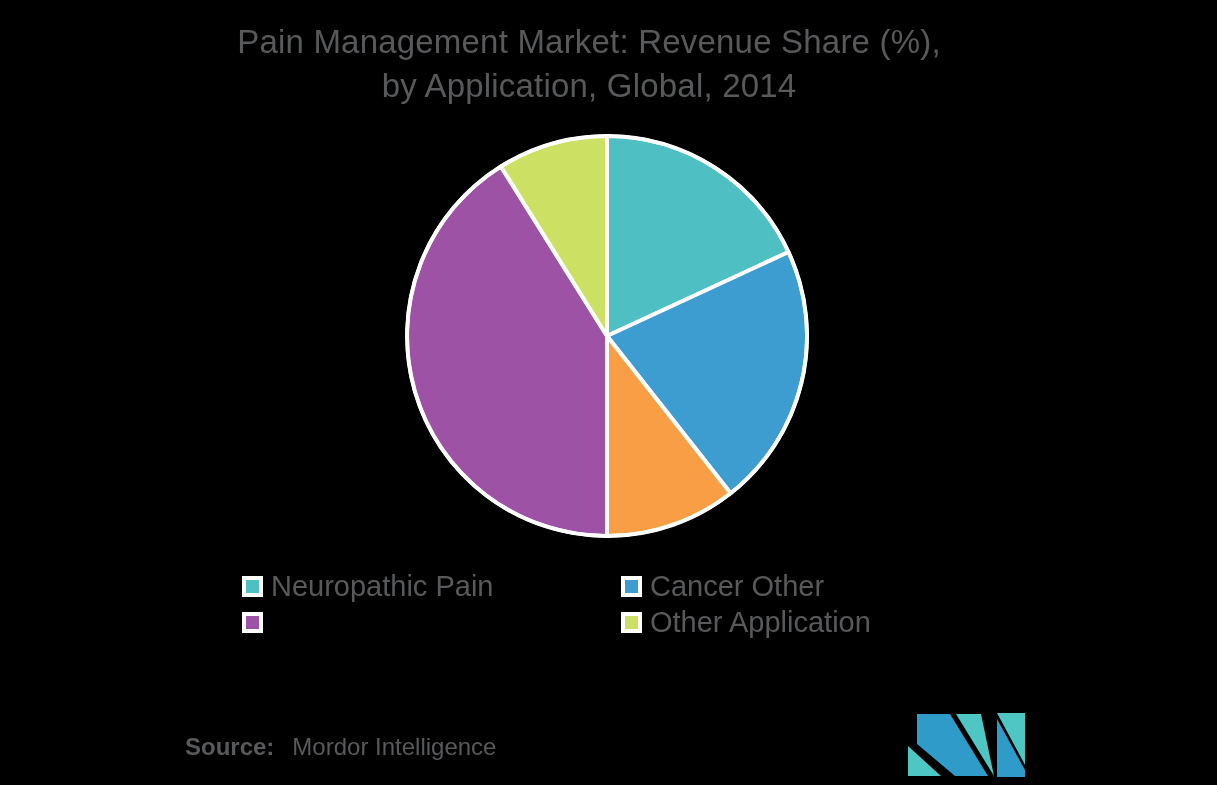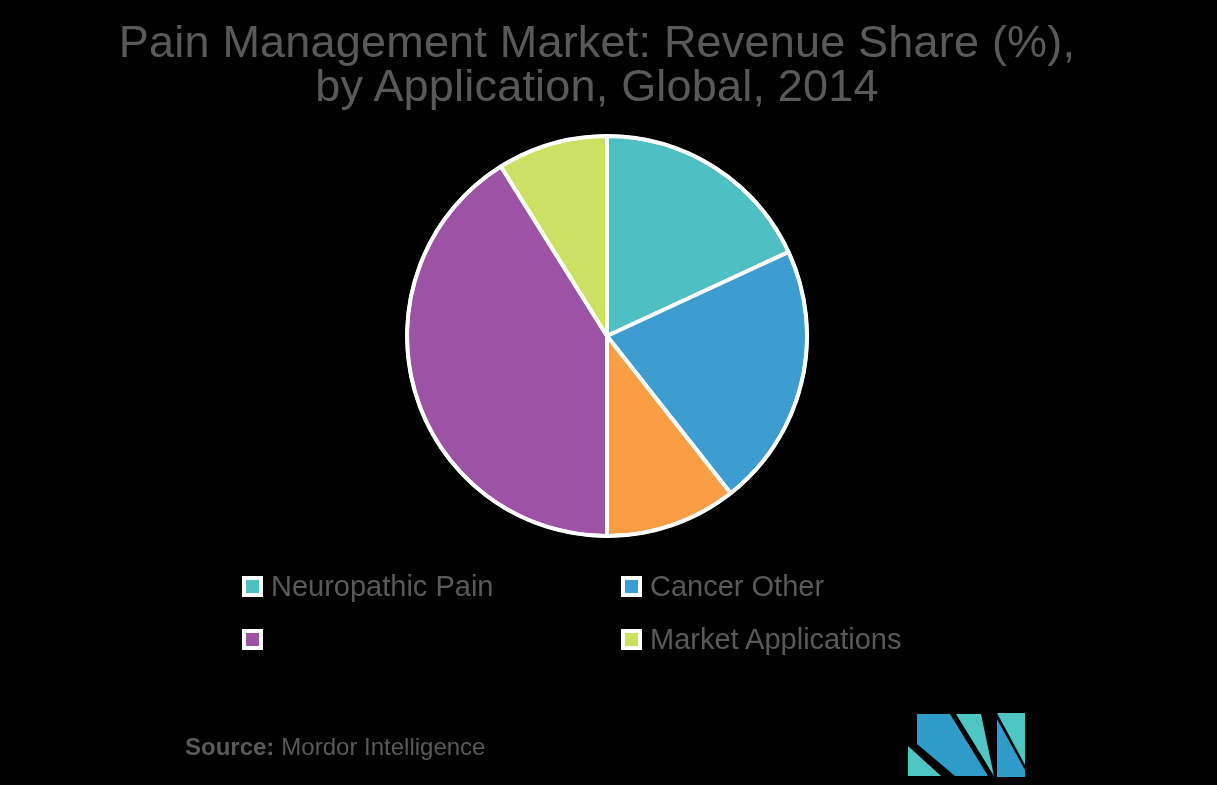--- a/index.html
+++ b/index.html
@@ -6,39 +6,38 @@
   body{background:#000;}
   .canvas{
     position:relative;
     width:1217px;height:785px;
     background:#000;
     overflow:hidden;
     font-family:"Liberation Sans", sans-serif;
   }
   .chart-title{
     position:absolute;
-    left:8px;top:20px;width:1178px;
+    left:0;top:20px;width:1178px;
     text-align:center;
     color:#58595B;
-    font-size:45px;
+    font-size:33px;
     line-height:44px;
     font-weight:400;
     letter-spacing:0.2px;
   }
   .pie-wrap{
     position:absolute;
     left:397px;top:126px;
     width:420px;height:420px;
   }
   .legend{
     position:absolute;
     left:242px;top:568px;
     display:grid;
     grid-template-columns:379px auto;
-    row-gap:17px;
   }
   .legend-item{
     display:flex;
     align-items:center;
     height:36px;
   }
   .swatch{
     width:13px;height:13px;
     border:4px solid #fff;
     margin-right:8px;
@@ -49,21 +48,21 @@
     font-size:29px;
     white-space:nowrap;
   }
   .source-line{
     position:absolute;
     left:185px;top:733px;
     color:#58595B;
     font-size:24px;
   }
   .source-label{font-weight:700;text-align:right;}
-  .source-text{margin-left:7px;}
+  .source-text{margin-left:18px;}
   .logo{
     position:absolute;
     left:908px;top:713px;
     width:120px;height:64px;
   }
 </style>
 </head>
 <body>
 
 <div class="canvas">
@@ -89,21 +88,21 @@
       </div>
       <div class="legend-item">
         <span class="swatch" style="background: rgb(61, 157, 208);"></span>
         <span class="legend-label">Cancer Other</span>
       </div>
       <div class="legend-item">
         <span class="swatch" style="background: rgb(157, 82, 166);"></span>
       </div>
       <div class="legend-item">
         <span class="swatch" style="background: rgb(204, 224, 99);"></span>
-        <span class="legend-label">Market Applications</span>
+        <span class="legend-label">Other Application</span>
       </div>
     </div>
 
   <div class="source-line">
     <span class="source-label">Source:</span><span class="source-text">Mordor Intelligence</span>
   </div>
 
   <svg class="logo" viewBox="0 0 120 64">
     <polygon points="0,33 0,63 33,63" fill="#4DC6C4"></polygon>
     <polygon points="9,1 42,1 80,63 47,63 9,31" fill="#2E9BC9"></polygon>

